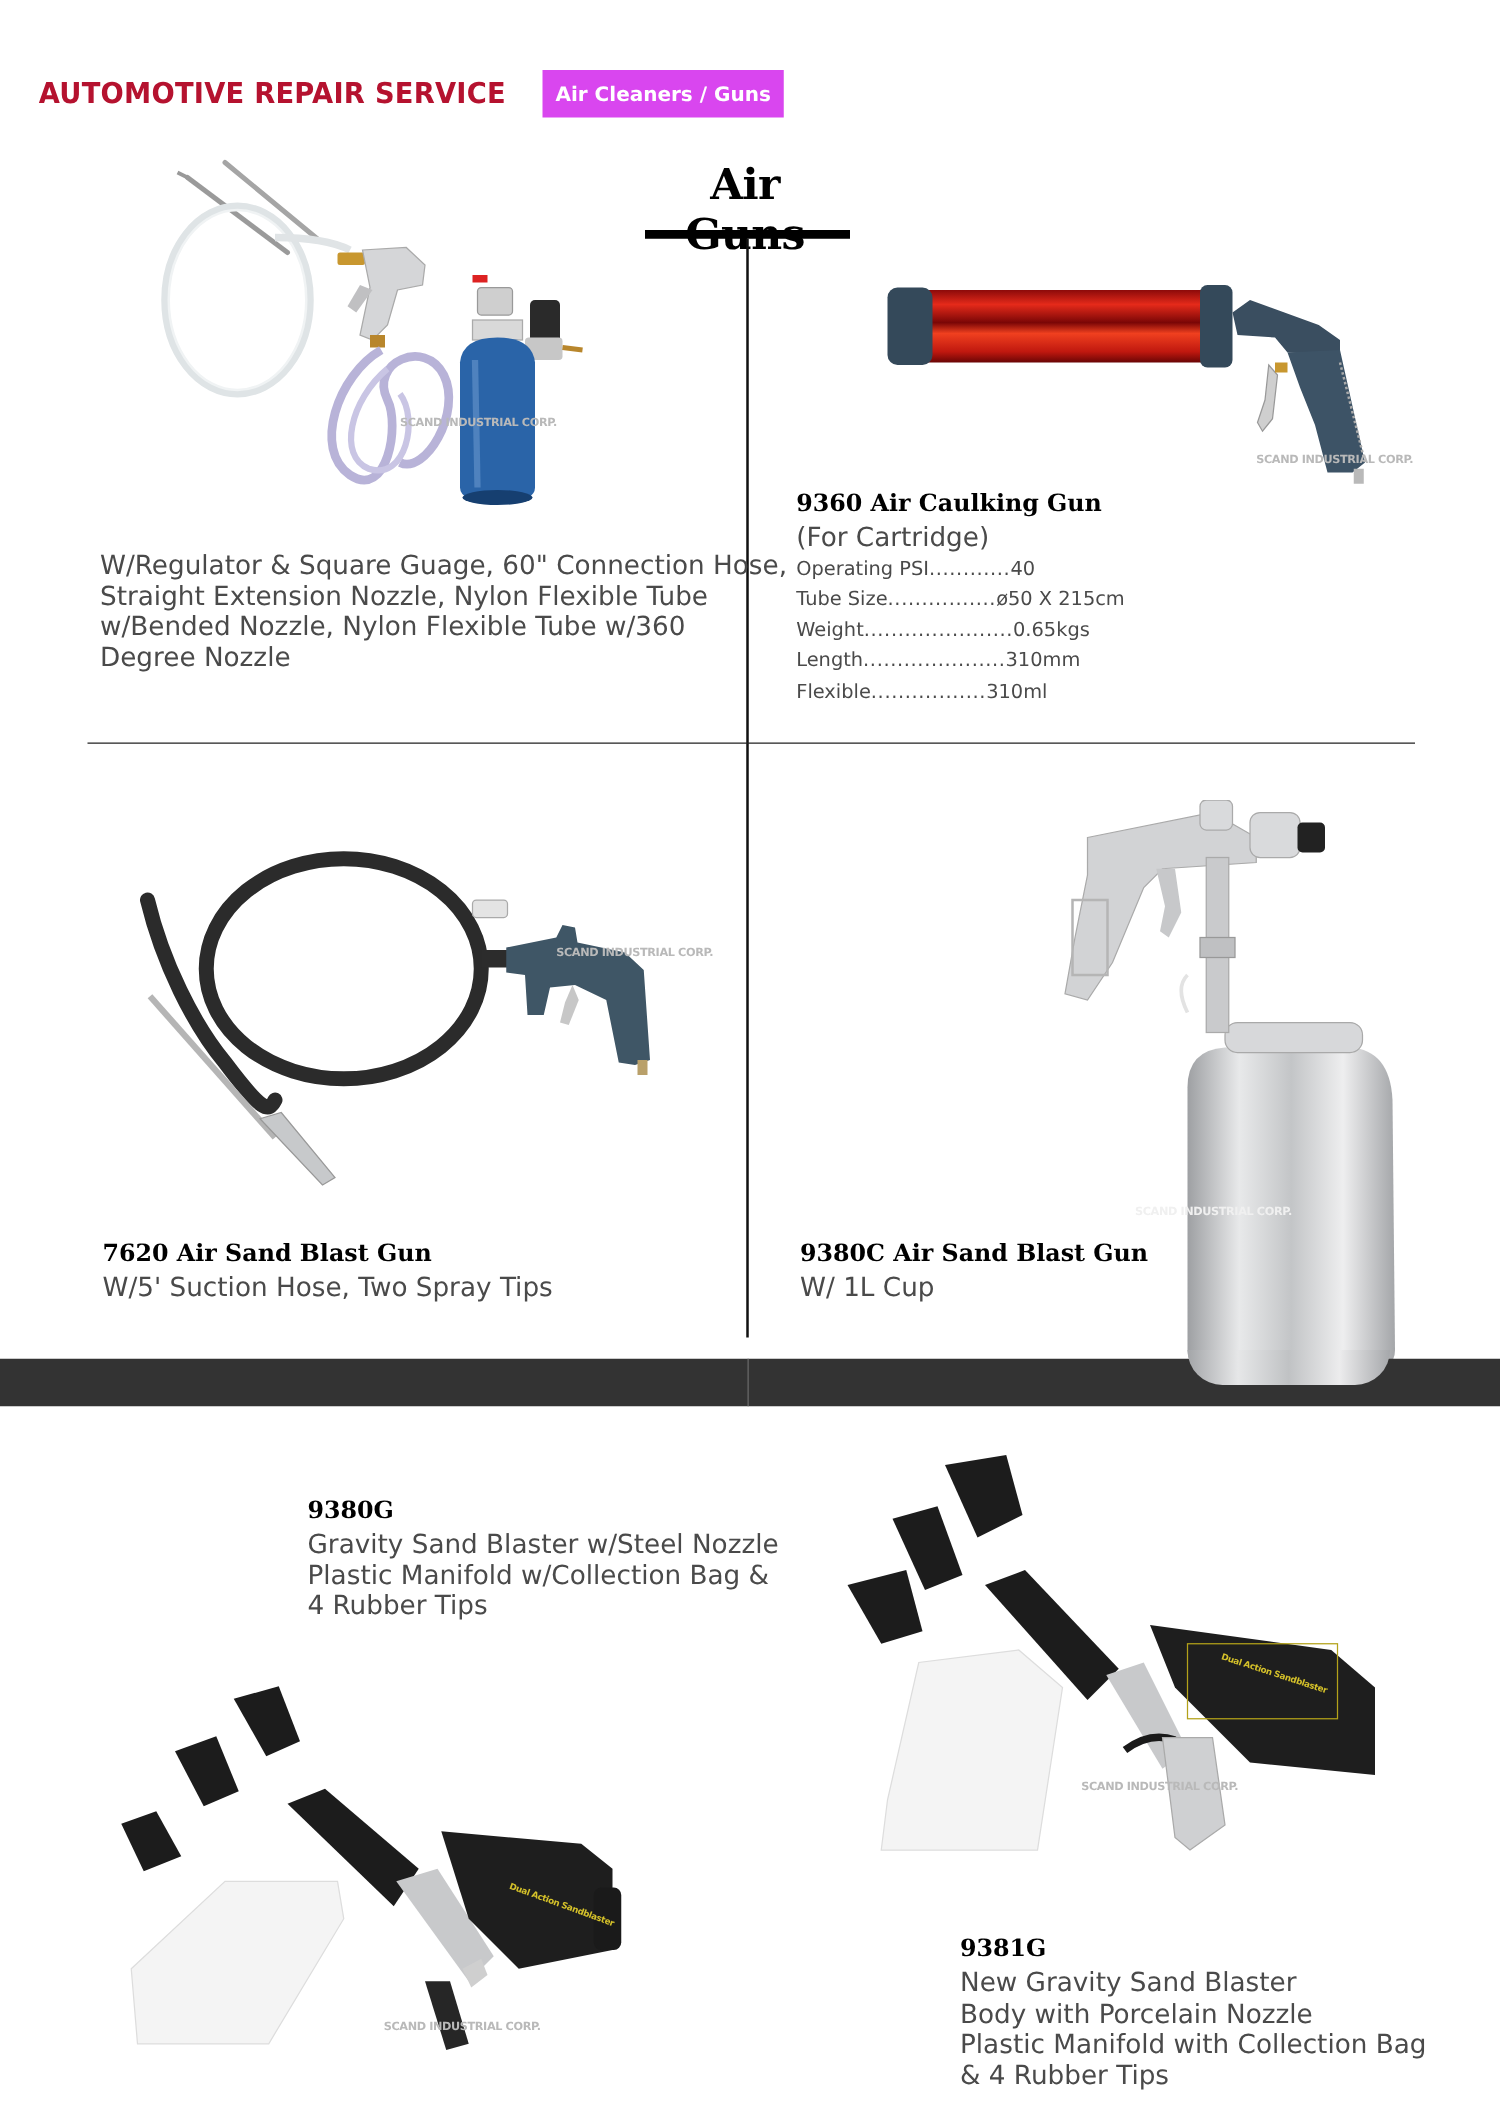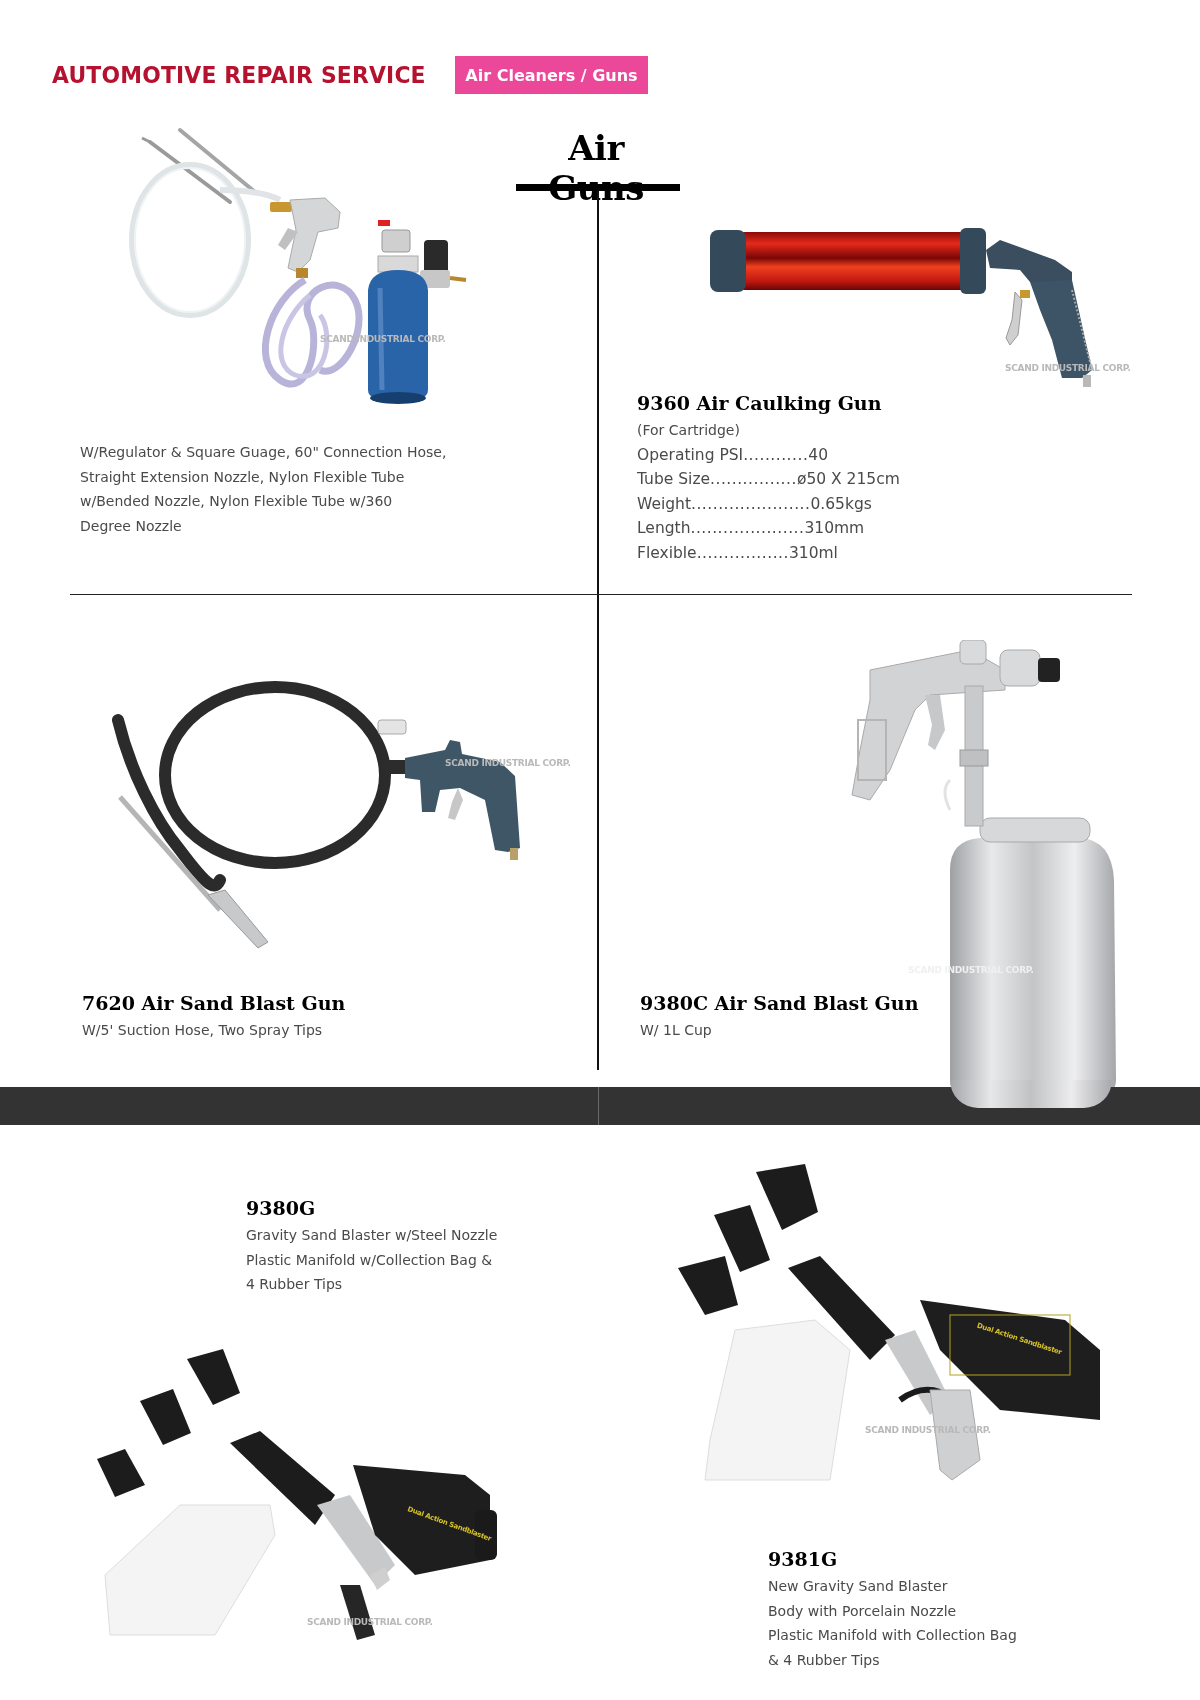--- a/index.html
+++ b/index.html
@@ -1,34 +1,34 @@
 <!DOCTYPE html>
 <html><head>
 <meta charset="utf-8">
 <style>
   * { box-sizing: border-box; margin: 0; padding: 0; }
   html, body { width: 1200px; height: 1700px; background: #ffffff; overflow: hidden; }
   body { position: relative; font-family: "DejaVu Sans", sans-serif; color: #111; }
 
-  .header { position: absolute; left: 52px; top: 56px; height: 38px; display: flex; align-items: center; }
+  .header { position: absolute; left: 31px; top: 56px; height: 38px; display: flex; align-items: center; }
   .brand { font-family: "DejaVu Sans", sans-serif; font-size: 23px; font-weight: bold; color: #b5122f; letter-spacing: 0.2px; transform: scaleX(0.95); transform-origin: left center; white-space: nowrap; }
-  .category-badge { position: absolute; left: 403px; top: 0; width: 193px; height: 38px; background: #ec4899; color: #fff; font-size: 16px; font-weight: bold; display: flex; align-items: center; justify-content: center; white-space: nowrap; }
+  .category-badge { position: absolute; left: 403px; top: 0; width: 193px; height: 38px; background: #d946ef; color: #fff; font-size: 16px; font-weight: bold; display: flex; align-items: center; justify-content: center; white-space: nowrap; }
 
   .page-title { position: absolute; left: 516px; top: 128px; width: 160px; text-align: center; font-family: "DejaVu Serif", serif; font-size: 34px; font-weight: bold; color: #000; letter-spacing: -0.5px; }
   .title-bar { position: absolute; left: 516px; top: 184px; width: 164px; height: 7px; background: #000; }
 
   .vline { position: absolute; left: 597px; width: 2px; background: #111; }
   .hline { position: absolute; height: 1px; background: #222; }
 
   .dark-band { position: absolute; left: 0; top: 1087px; width: 1200px; height: 38px; background: #333333; }
   .band-split { position: absolute; left: 598px; top: 1087px; width: 1px; height: 38px; background: #6a6a6a; }
 
   .product { position: absolute; }
   .p-title { font-family: "DejaVu Serif", serif; font-weight: bold; font-size: 19px; color: #000; white-space: nowrap; margin-bottom: 4px; }
-  .p-line { font-size: 14px; color: #4a4a4a; line-height: 24.5px; white-space: nowrap; }
+  .p-line { font-size: 21px; color: #4a4a4a; line-height: 24.5px; white-space: nowrap; }
   .spec-row { display: flex; font-size: 15.5px; color: #4a4a4a; line-height: 24.5px; white-space: nowrap; }
   .spec-dots { letter-spacing: 0.5px; }
 
   .img { position: absolute; }
   .watermark { position: absolute; font-size: 9px; color: #b9b9b9; font-weight: bold; letter-spacing: -0.3px; white-space: nowrap; }
 </style>
 </head>
 <body>
 
 <div class="header">

